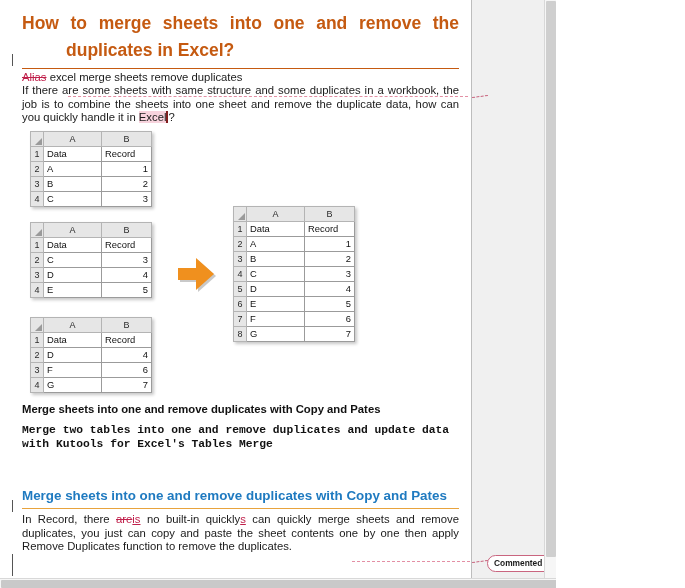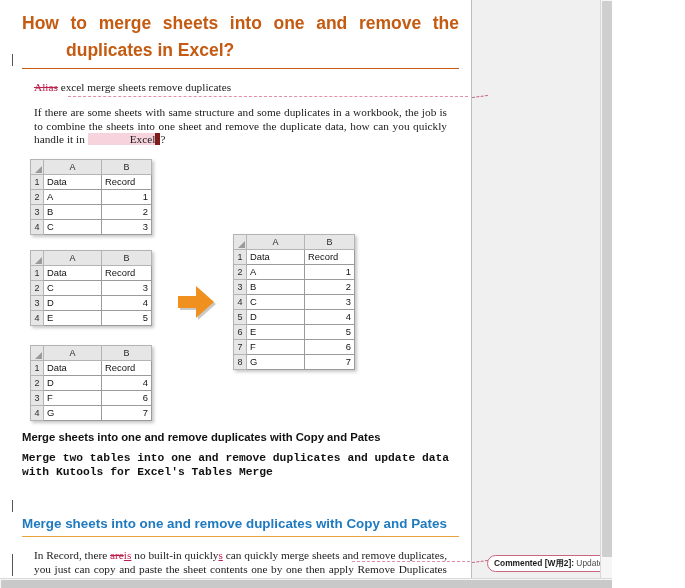--- a/index.html
+++ b/index.html
@@ -6,21 +6,21 @@
   html, body {
     margin: 0; padding: 0;
     width: 685px; height: 588px;
     overflow: hidden;
     background: #ffffff;
     font-family: "Liberation Sans", sans-serif;
   }
 
   #app {
     position: relative;
-    width: 612px;
+    width: 556px;
     height: 588px;
     background: #f0f0f0;
     overflow: hidden;
   }
 
   
   .page {
     position: absolute;
     left: 0; top: 0;
     width: 472px;
@@ -75,34 +75,33 @@
     margin: 3px 0 4px 0;
   }
 
   
   .body {
     font-size: 11.3px;
     line-height: 13.4px;
     color: #1a1a1a;
     text-align: justify;
   }
-  .body p { margin: 12px; font-family: Liberation Serif, serif; }
+  .body p { margin: 0; }
 
   .del {
     color: #c0204b;
     text-decoration: line-through;
   }
   .ins {
     color: #c0204b;
     text-decoration: underline;
   }
   .cmt-anchor {
     background: #f7d3dd;
-    border-right: 5px solid #7f1d1d;
-    padding-left: 42px;
+    border-right: 2px solid #7f1d1d;
   }
 
   
   .boldlist {
     font-size: 11.3px;
     font-weight: bold;
     line-height: 13.6px;
     color: #111;
   }
   .boldlist .gap { height: 8px; }

